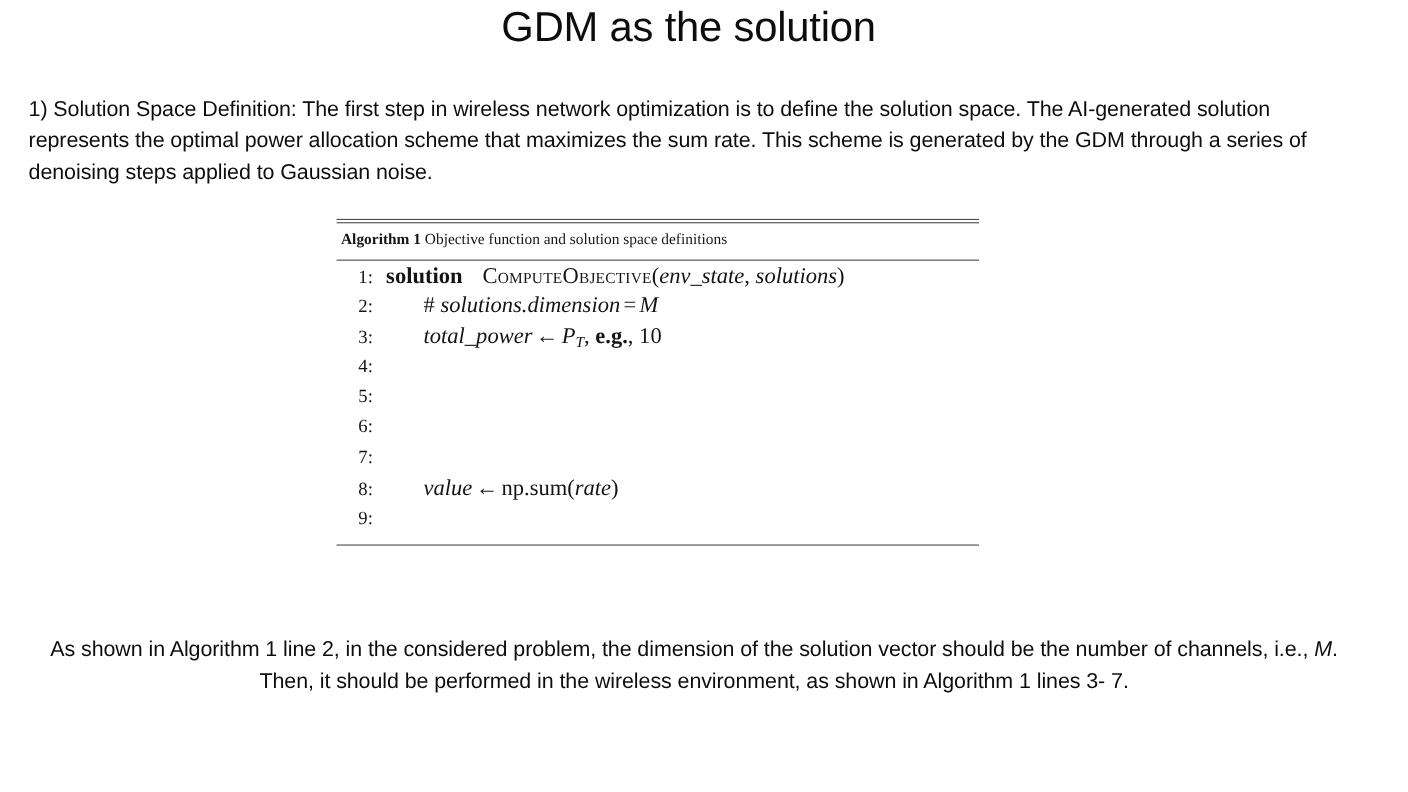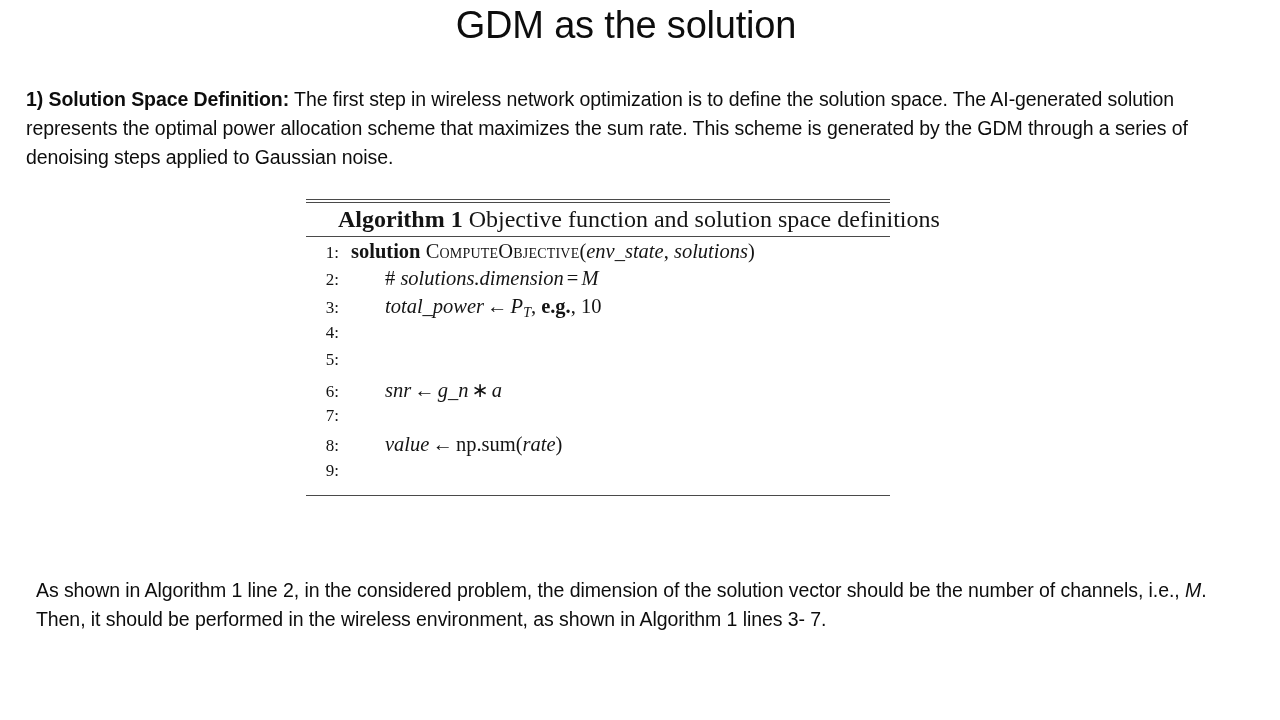--- a/index.html
+++ b/index.html
@@ -38,21 +38,21 @@
     left: 26px;
     top: 65px;
     width: 1207px;
     font-size: 19.5px;
     line-height: 29.3px;
     color: #0d0d0d;
     text-align: left;
     letter-spacing: -0.08px;
   }
   #intro-paragraph .lead {
-    font-weight: bold;
+    font-weight: normal;
   }
 
   
   #algorithm-block {
     position: absolute;
     left: 306px;
     top: 199px;
     width: 584px;
     font-family: "Liberation Serif", serif;
     color: #141414;
@@ -63,25 +63,24 @@
     height: 1.5px;
     box-sizing: content-box;
   }
   .rule-single {
     border-top: 1.5px solid #4a4a4a;
     height: 0;
     font-size: 0;
     line-height: 0;
   }
   #algorithm-caption {
-    font-size: 24px;
+    font-size: 14px;
     line-height: 30px;
     padding: 1px 0 2px 4px;
     white-space: nowrap;
-    margin-left: 28px;
   }
   #algorithm-caption .alg-label {
     font-weight: bold;
   }
   #algorithm-body {
     padding-top: 3px;
     padding-bottom: 6px;
   }
   .alg-line {
     display: flex;
@@ -105,39 +104,41 @@
   .ind2 { padding-left: 42px; }
 
   
   .mi { font-style: italic; }
   .mr { font-style: normal; }
   .mb { font-weight: bold; font-style: normal; }
   .sc {
     font-variant: small-caps;
     font-style: normal;
     letter-spacing: 0.2px;
+    margin-left: 13px;
   }
   .op { font-style: normal; padding: 0 3px; }
   sub {
     font-size: 0.68em;
     font-style: italic;
     vertical-align: -0.28em;
   }
   .sub-up { font-style: normal; }
 
   
   #closing-paragraph {
     position: absolute;
     left: 36px;
     top: 556px;
     width: 1190px;
     font-size: 19.5px;
     line-height: 29.5px;
     color: #0d0d0d;
     letter-spacing: -0.08px;
+    text-align: center;
   }
   #closing-paragraph .it { font-style: italic; }
 </style>
 </head>
 <body>
 
 <div id="slide-title">GDM as the solution</div>
 
 <p id="intro-paragraph">
   <span class="lead">1) Solution Space Definition:</span><span> The first step in wireless network optimization is to define the solution space. The AI-generated solution represents the optimal power allocation scheme that maximizes the sum rate. This scheme is generated by the GDM through a series of denoising steps applied to Gaussian noise.</span>
@@ -173,21 +174,20 @@
     <div class="alg-line">
       <span class="alg-num">4:</span>
     </div>
 
     <div class="alg-line">
       <span class="alg-num">5:</span>
     </div>
 
     <div class="alg-line">
       <span class="alg-num">6:</span>
-      <span class="alg-code ind2"><span class="mi">snr</span><span class="op">←</span><span class="mi">g_n</span><span class="op">∗</span><span class="mi">a</span></span>
     </div>
 
     <div class="alg-line">
       <span class="alg-num">7:</span>
     </div>
 
     <div class="alg-line">
       <span class="alg-num">8:</span>
       <span class="alg-code ind2"><span class="mi">value</span><span class="op">←</span><span class="mr">np.sum(</span><span class="mi">rate</span><span class="mr">)</span></span>
     </div>

